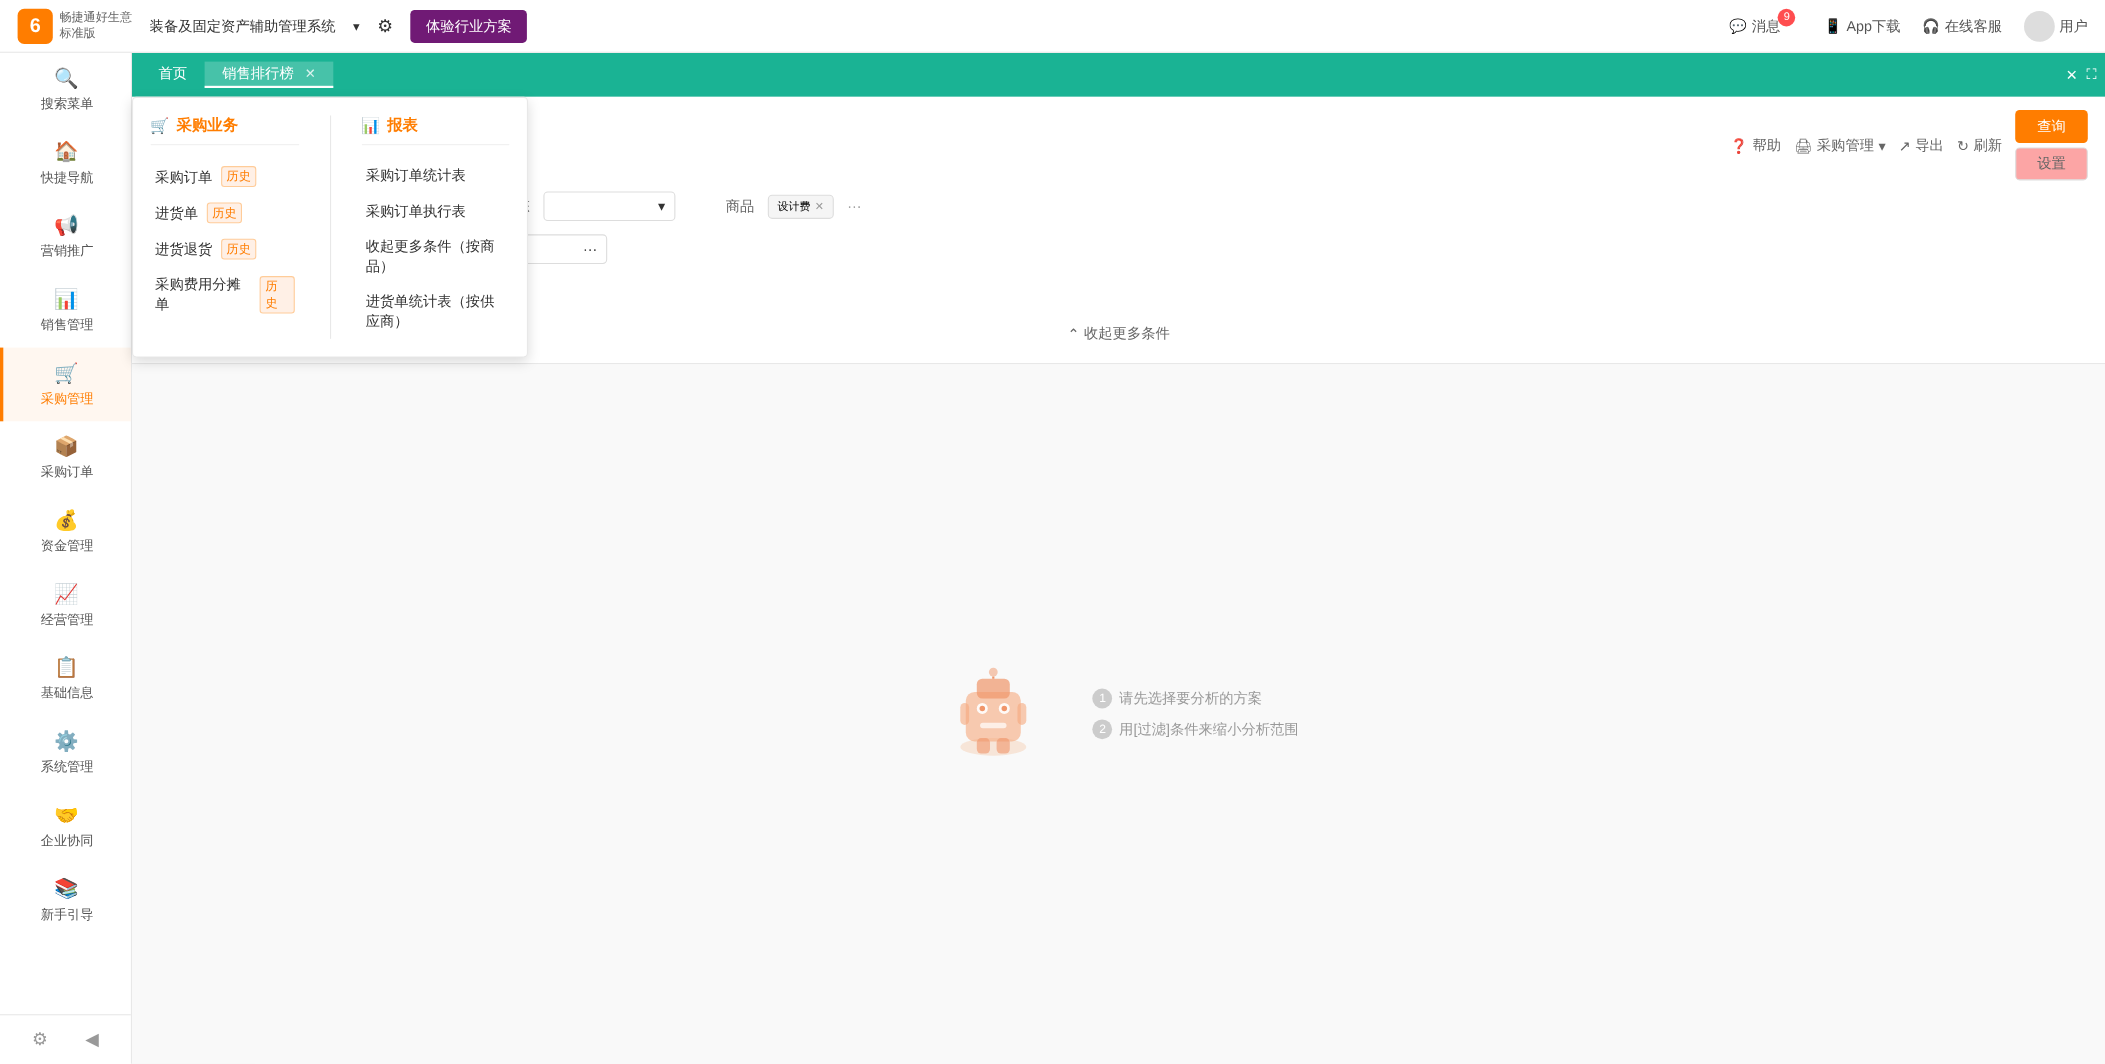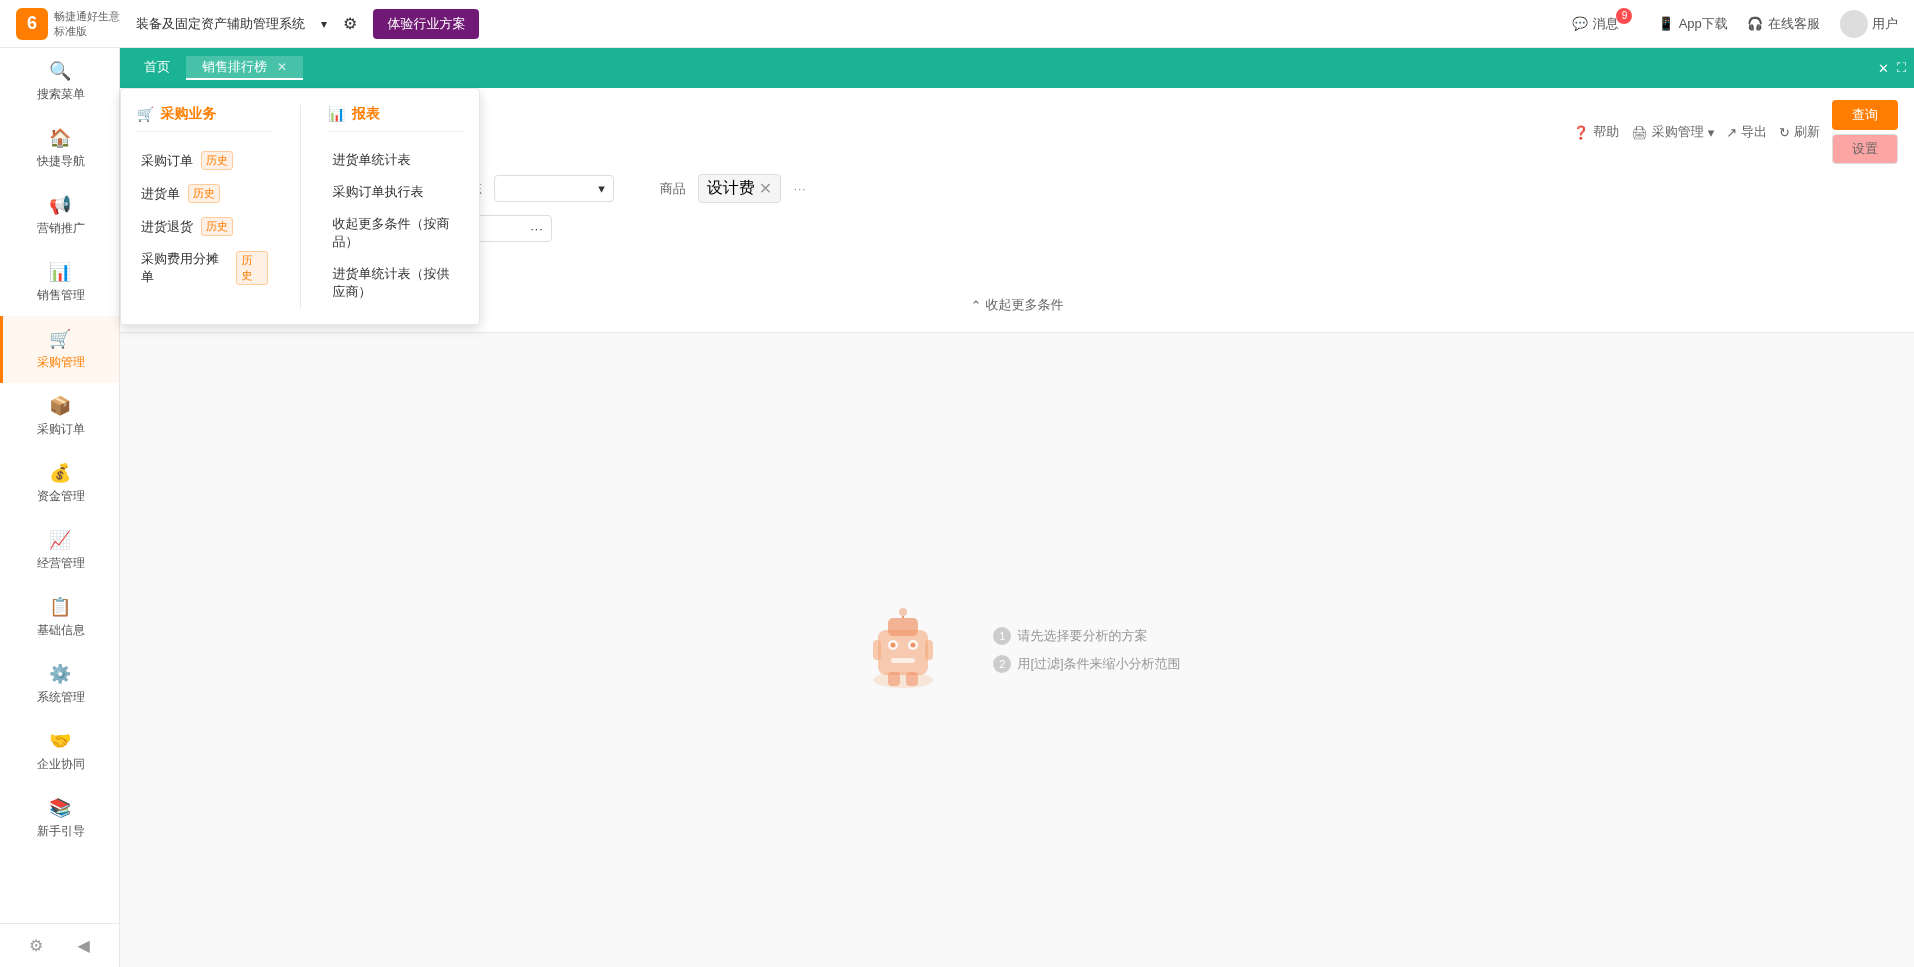--- a/index.html
+++ b/index.html
@@ -200,21 +200,21 @@
       align-items: center;
       gap: 4px;
       cursor: pointer;
       min-width: 120px;
     }
     .filter-tag {
       background: #f5f5f5;
       border: 1px solid #ddd;
       border-radius: 4px;
       padding: 3px 8px;
-      font-size: 16px;
+      font-size: 10px;
       display: flex;
       align-items: center;
       gap: 4px;
     }
     .tag-close { color: #999; cursor: pointer; }
     .filter-more { color: #1ab394; font-size: 13px; cursor: pointer; }
     .filter-dots { color: #999; cursor: pointer; }
     .btn-query {
       background: #ff7d00;
       color: white;
@@ -592,21 +592,21 @@
     </div>
 
     <div class="dropdown-divider"></div>
 
     <div class="dropdown-col">
       <div class="dropdown-col-title reports">
         <span>📊</span>
         <span>报表</span>
       </div>
       <div class="dropdown-item">
-        <span>进货单统计表</span>
+        <span>采购订单统计表</span>
       </div>
       <div class="dropdown-item">
         <span>采购订单执行表</span>
       </div>
       <div class="dropdown-item">
         <span>收起更多条件（按商品）</span>
       </div>
       <div class="dropdown-item">
         <span>进货单统计表（按供应商）</span>
       </div>

